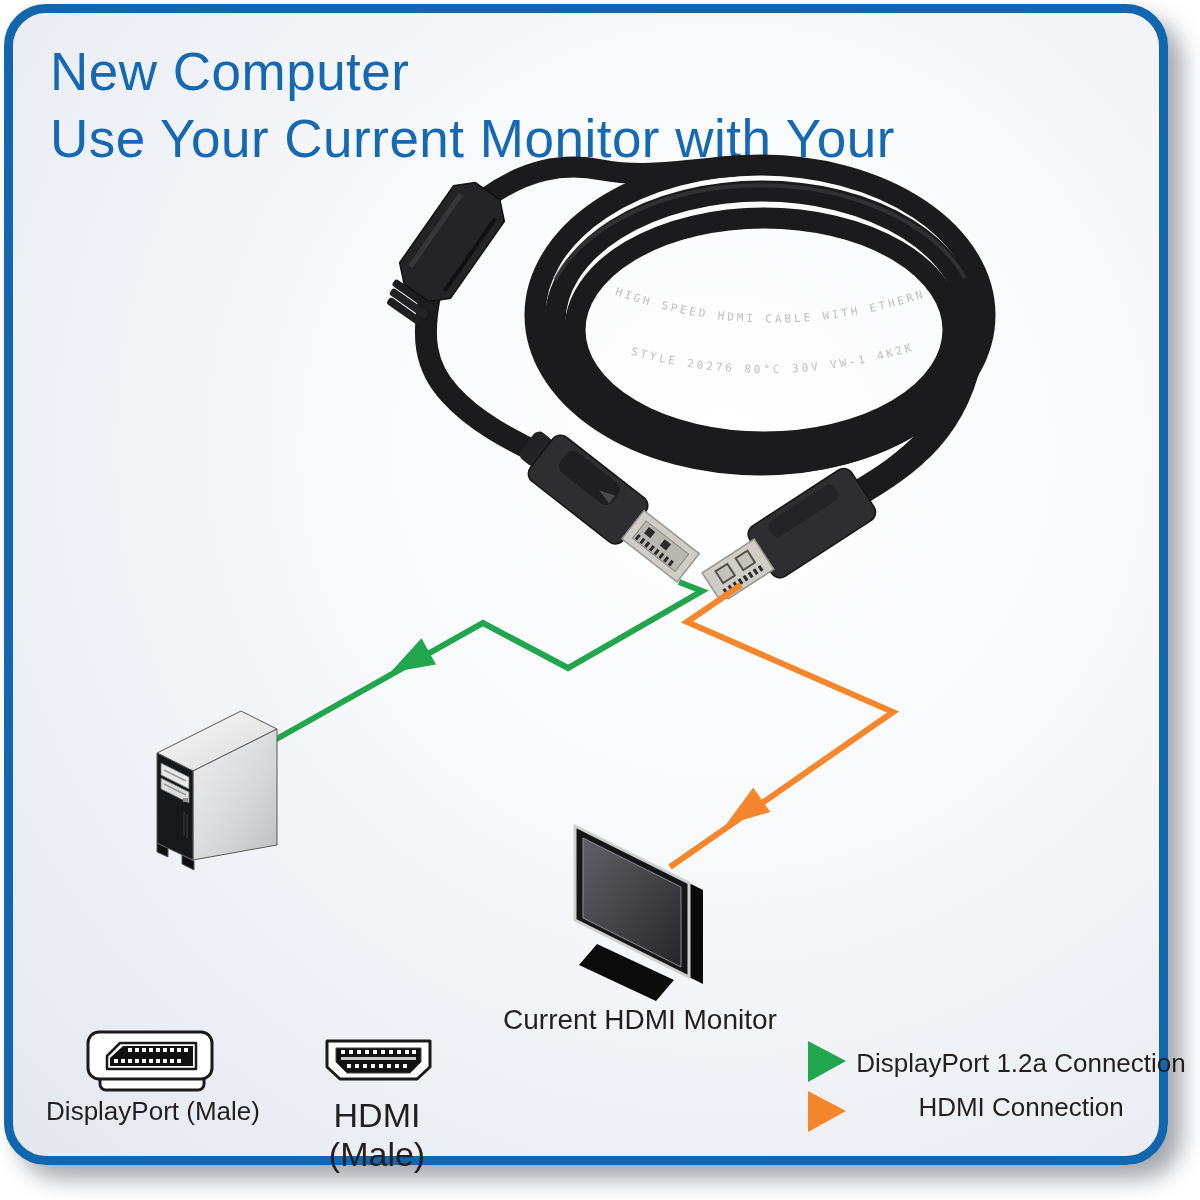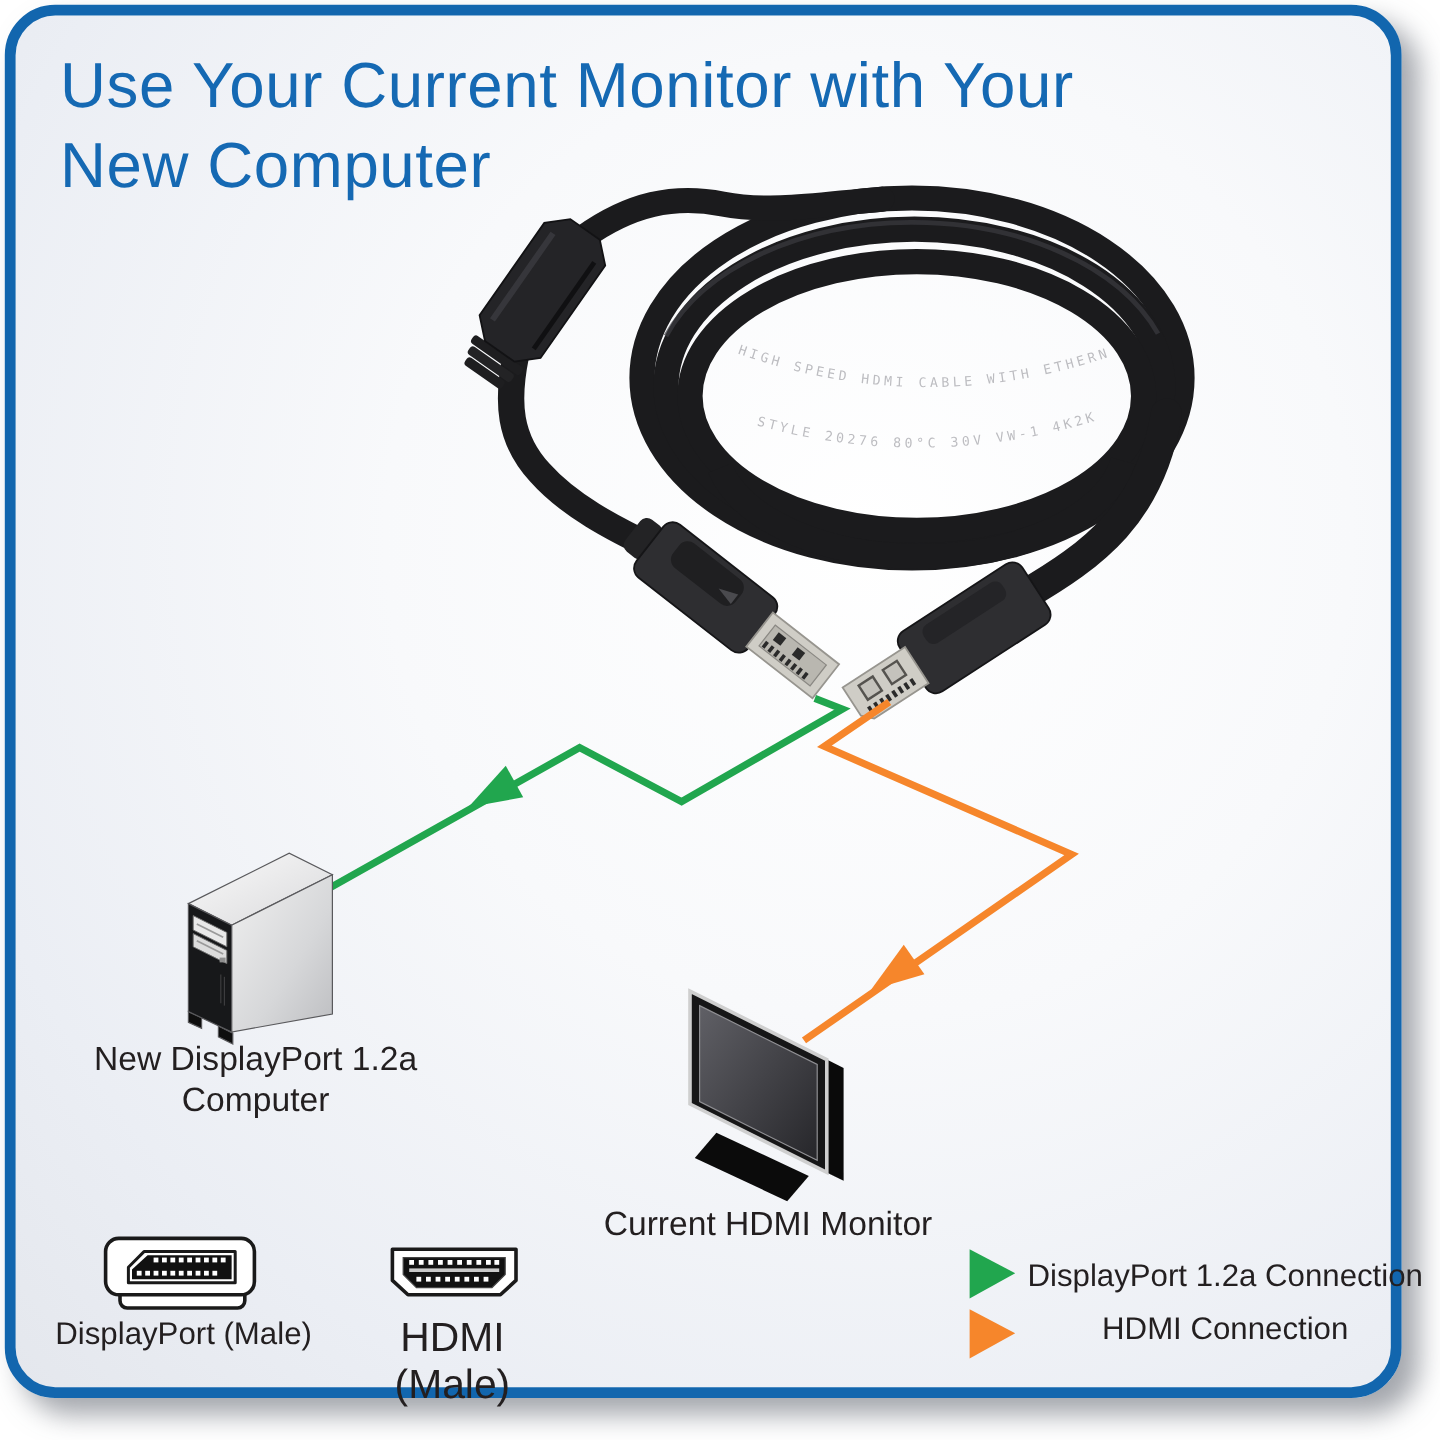--- a/index.html
+++ b/index.html
@@ -23,22 +23,22 @@
   svg text.print{font-family:"DejaVu Sans Mono",monospace;font-size:11px;letter-spacing:3px;
                  fill:#9b9ba1;opacity:.65;}
 </style>
 </head>
 <body>
 
 <div class="stage">
   <div class="card"></div>
 
   <div class="title">
+    <div>New Computer</div>
     <div>Use Your Current Monitor with Your</div>
-    <div>New Computer</div>
   </div>
 
   <svg class="art" viewBox="0 0 1200 1200">
     <defs>
       <linearGradient id="towerSide" x1="0" y1="0" x2="1" y2="1">
         <stop offset="0" stop-color="#f0f0f0"></stop>
           <stop offset="0.6" stop-color="#d6d7d9"></stop>
           <stop offset="1" stop-color="#bdbec1"></stop>
       </linearGradient>
       <linearGradient id="towerTop" x1="0" y1="0" x2="1" y2="1">
@@ -212,24 +212,20 @@
           <rect x="387" y="1064" width="4" height="4"></rect>
         <rect x="395" y="1064" width="4" height="4"></rect>
           <rect x="403" y="1064" width="4" height="4"></rect>
       </g>
     </g>
 
     <polygon points="808,1041 846,1061 808,1082" fill="#21a64e"></polygon>
     <polygon points="808,1091 846,1111 808,1132" fill="#f6862b"></polygon>
   </svg>
 
-  <div class="lbl computer-lbl">
-    <div>New DisplayPort 1.2a</div>
-    <div>Computer</div>
-  </div>
 
   <div class="lbl monitor-lbl">Current HDMI Monitor</div>
 
   <div class="lbl dp-key-lbl">DisplayPort (Male)</div>
   <div class="lbl hdmi-key-lbl">HDMI (Male)</div>
 
   <div class="legend-lbl l1">DisplayPort 1.2a Connection</div>
   <div class="legend-lbl l2">HDMI Connection</div>
 </div>
 

